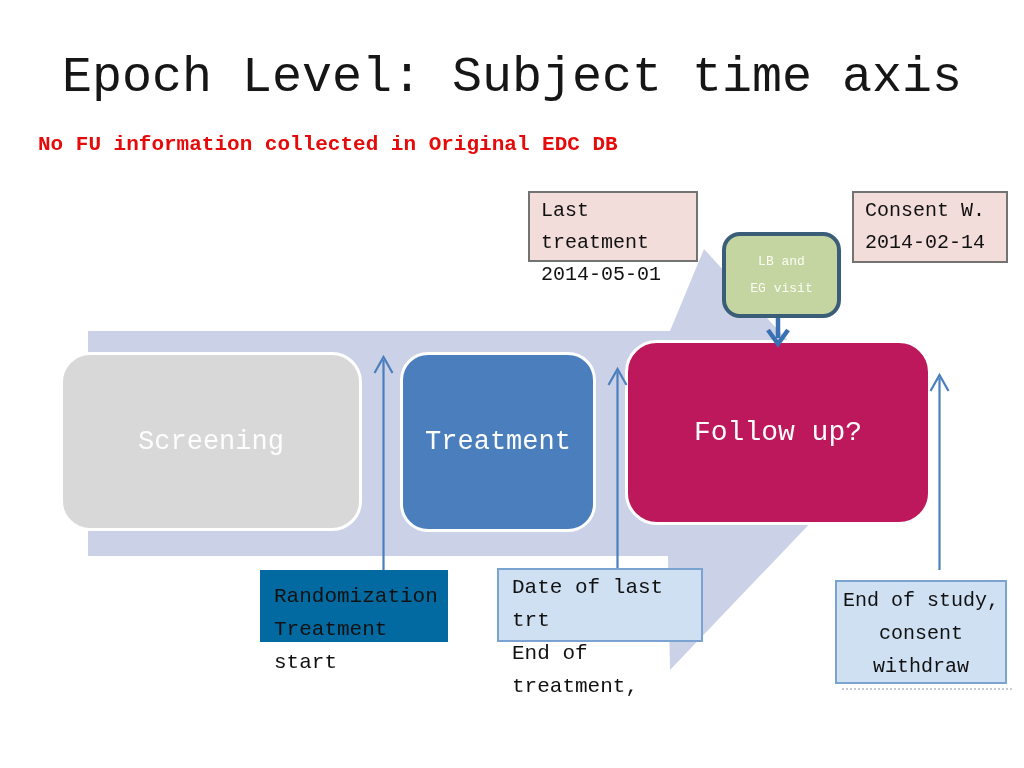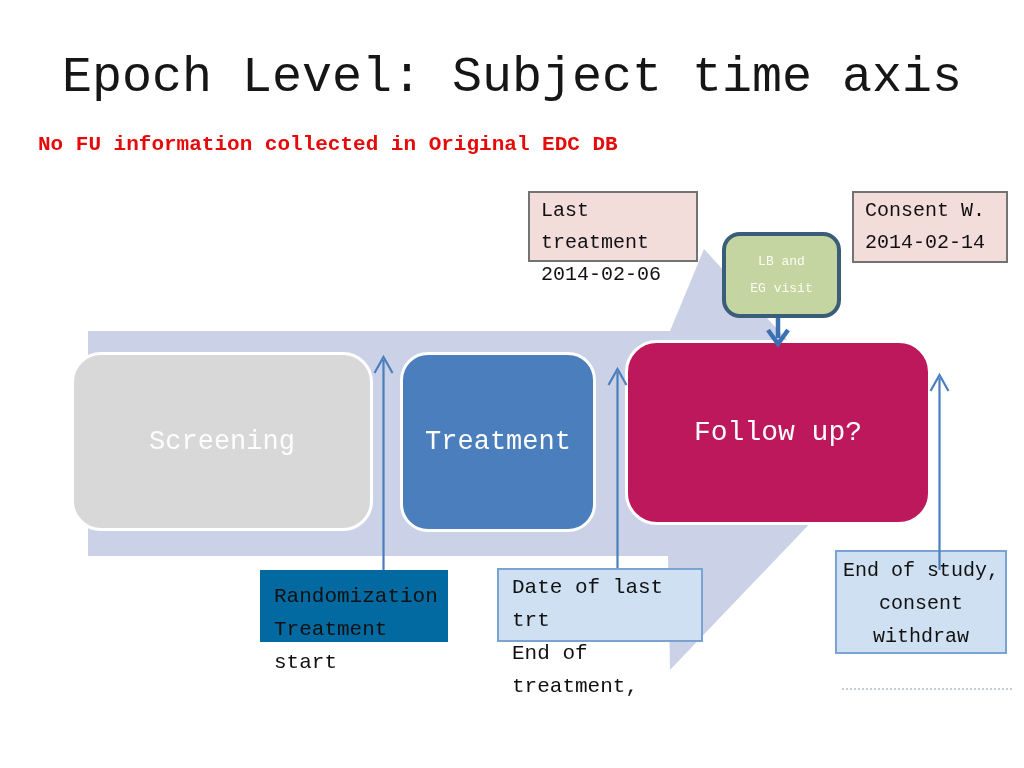--- a/index.html
+++ b/index.html
@@ -10,21 +10,21 @@
   .abs{position:absolute;box-sizing:border-box;}
   
   #title{left:0;top:50px;width:1024px;text-align:center;font-size:50px;line-height:56px;color:#161616;}
   #note{left:38px;top:133px;font-size:21px;font-weight:bold;color:#e60b0b;}
   
   #shape-layer{left:0;top:0;width:1024px;height:768px;z-index:1;}
   
   .epoch{
     z-index:2;border:3px solid #ffffff;color:#fdfdfd;display:flex;align-items:center;justify-content:center;
   }
-  #epoch-screening{left:71px;top:352px;width:302px;height:179px;background:#d8d8d9;border-radius:30px;font-size:27px;}
+  #epoch-screening{left:60px;top:352px;width:302px;height:179px;background:#d8d8d9;border-radius:30px;font-size:27px;}
   #epoch-treatment{left:400px;top:352px;width:196px;height:180px;background:#4a7ebc;border-radius:28px;font-size:27px;}
   #epoch-followup{left:625px;top:340px;width:306px;height:185px;background:#be185d;border-radius:32px;font-size:28px;}
   
   #lb-node{
     left:722px;top:232px;width:119px;height:86px;background:#c5d5a1;border:4px solid #3a5e77;border-radius:18px;
     z-index:3;display:flex;flex-direction:column;align-items:center;justify-content:center;
     color:#fbfcf4;font-size:13px;line-height:27px;text-align:center;
   }
   
   .pink{
@@ -32,21 +32,21 @@
   }
   #callout-last-treatment{left:528px;top:191px;width:170px;height:71px;}
   #callout-consent{left:852px;top:191px;width:156px;height:72px;}
   
   #callout-randomization{
     left:260px;top:570px;width:188px;height:72px;background:#0369a1;z-index:3;
     font-size:21px;line-height:33px;padding:10px 0 0 14px;color:#111;
   }
   .bluebox{background:#cfe0f2;border:2.5px solid #7ba3d1;z-index:3;color:#111;}
   #callout-end-treatment{left:497px;top:568px;width:206px;height:74px;font-size:21px;line-height:33px;padding:1px 0 0 13px;}
-  #callout-end-study{left:835px;top:550px;width:172px;height:104px;font-size:20px;line-height:33px;text-align:center;padding-top:2px;}
+  #callout-end-study{left:835px;top:580px;width:172px;height:104px;font-size:20px;line-height:33px;text-align:center;padding-top:2px;}
   
   #connector-layer{left:0;top:0;width:1024px;height:768px;z-index:5;pointer-events:none;}
   #dotted-line{left:842px;top:688px;width:170px;height:0;border-top:2px dotted rgba(150,160,185,0.55);z-index:2;}
   .line{display:block;}
 </style>
 </head>
 <body>
 
 <div id="slide">
 
@@ -67,21 +67,21 @@
     <span>Follow up?</span>
   </div>
 
   <div id="lb-node" class="abs">
     <span class="line">LB and</span>
     <span class="line">EG visit</span>
   </div>
 
   <div id="callout-last-treatment" class="abs pink">
     <span class="line">Last treatment</span>
-    <span class="line">2014-02-06</span>
+    <span class="line">2014-05-01</span>
   </div>
   <div id="callout-consent" class="abs pink">
     <span class="line">Consent W.</span>
     <span class="line">2014-02-14</span>
   </div>
 
   <div id="callout-randomization" class="abs">
     <span class="line">Randomization</span>
     <span class="line">Treatment start</span>
   </div>

